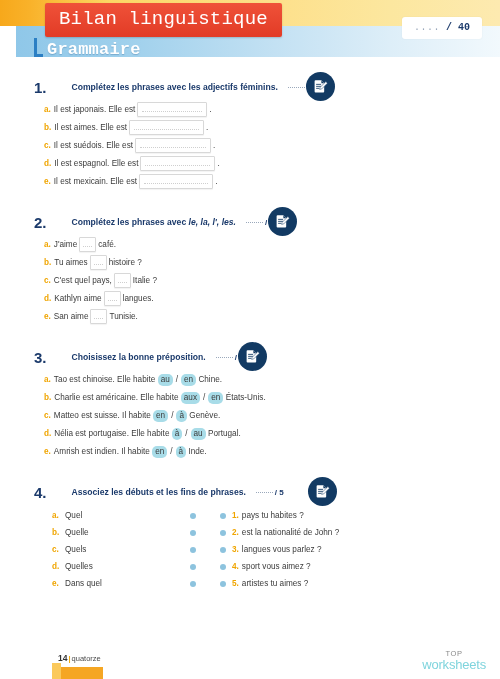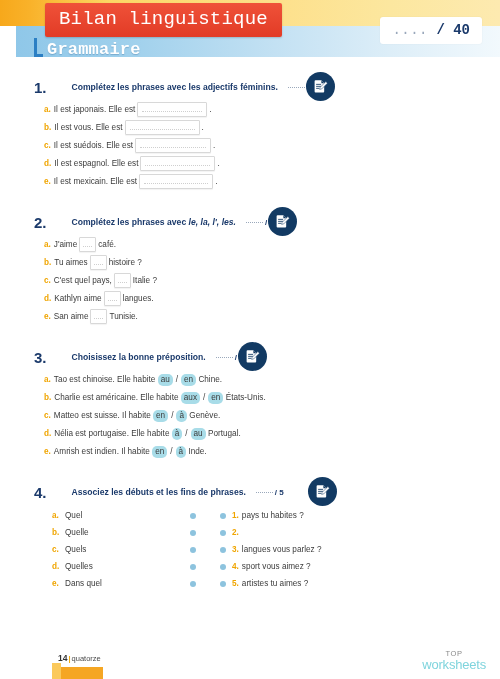--- a/index.html
+++ b/index.html
@@ -62,21 +62,21 @@
     white-space: nowrap;
   }
   
   .score-box {
     position: absolute;
     top: 17px;
     right: 18px;
     background: #ffffff;
     border-radius: 3px;
     padding: 5px 12px 6px 12px;
-    font-size: 14px;
+    font-size: 10px;
     color: #1b3a6b;
     z-index: 6;
     box-shadow: 0 0 2px rgba(0,0,0,0.06);
     white-space: nowrap;
   }
   .score-box .dots { color: #9aa8bb; letter-spacing: 0.5px; }
   .score-box .pts  { font-weight: bold; color: #1b3a6b; }
 
   
   .subhead {
@@ -360,21 +360,21 @@
     </div>
     <div class="items">
       <div class="item">
         <span class="letter">a.</span>
         <span>Il est japonais. Elle est</span>
         <span class="ans-line" style="width:70px"></span>
         <span>.</span>
       </div>
       <div class="item">
         <span class="letter">b.</span>
-        <span>Il est vous. Elle est</span>
+        <span>Il est aimes. Elle est</span>
         <span class="ans-line" style="width:75px"></span>
         <span>.</span>
       </div>
       <div class="item">
         <span class="letter">c.</span>
         <span>Il est suédois. Elle est</span>
         <span class="ans-line" style="width:76px"></span>
         <span>.</span>
       </div>
       <div class="item">
@@ -534,20 +534,21 @@
       </div>
       <div class="match-col right">
         <div class="match-row">
           <span class="dot"></span>
           <span class="num">1.</span>
           <span class="match-label">pays tu habites ?</span>
         </div>
         <div class="match-row">
           <span class="dot"></span>
           <span class="num">2.</span>
+          <span class="match-label">est la nationalité de John ?</span>
         </div>
         <div class="match-row">
           <span class="dot"></span>
           <span class="num">3.</span>
           <span class="match-label">langues vous parlez ?</span>
         </div>
         <div class="match-row">
           <span class="dot"></span>
           <span class="num">4.</span>
           <span class="match-label">sport vous aimez ?</span>

